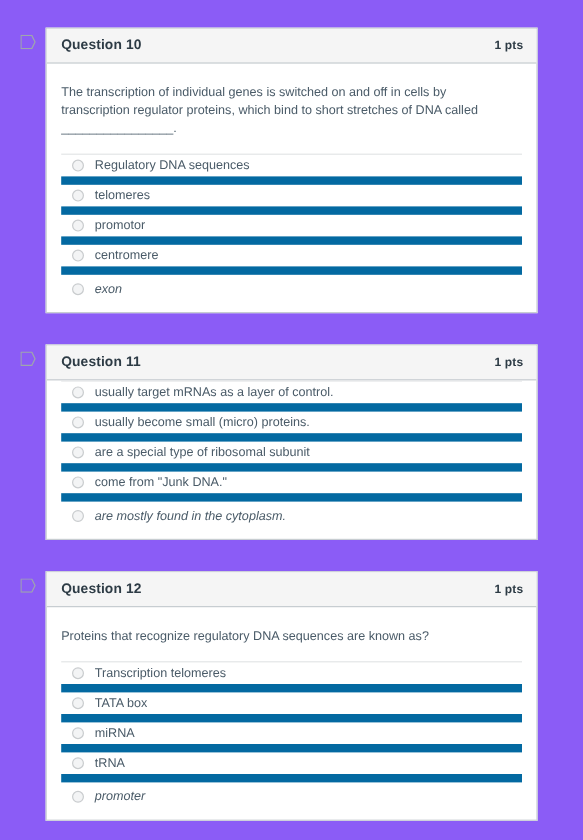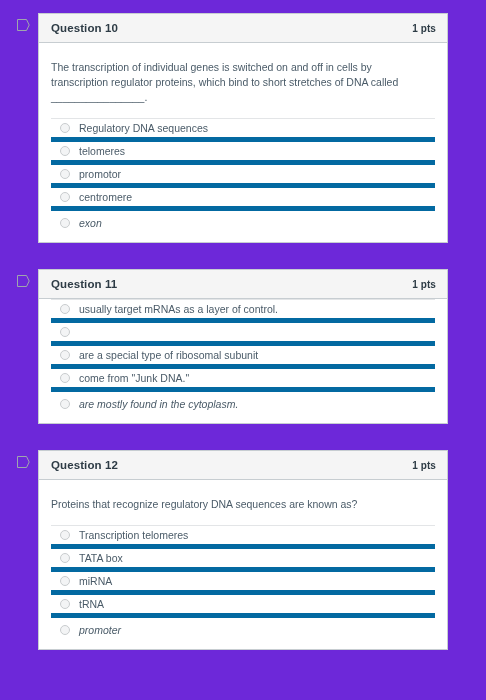--- a/index.html
+++ b/index.html
@@ -12,23 +12,23 @@
     height: 700px;
     font-family: "Liberation Sans", sans-serif;
     color: #2d3b45;
     overflow: hidden;
   }
 
   #page {
     width: 486px;
     height: 700px;
     position: relative;
-    background: #6d28d9;
-    box-sizing: border-box;
-    padding-top: 13px;
+    background: #8b5cf6;
+    box-sizing: border-box;
+    padding-top: 23px;
   }
 
   .question-block {
     position: relative;
     margin: 0 0 26px 0;
     padding-left: 38px;
     padding-right: 38px;
   }
 
   
@@ -88,21 +88,21 @@
 
   .answers {
     border-top: 1px solid #e3e5e7;
   }
 
   .answer-row {
     display: flex;
     align-items: center;
     min-height: 23px;
     padding: 2px 0 2px 9px;
-    border-bottom: 5px solid #0369a1;
+    border-bottom: 7px solid #0369a1;
     box-sizing: border-box;
   }
   .answer-row:last-child {
     border-bottom: none;
     font-style: italic;
   }
 
   .answer-radio {
     width: 8px;
     height: 8px;
@@ -175,20 +175,21 @@
         <span class="question-points">1 pts</span>
       </div>
       <div class="question-body">
         <div class="answers">
           <div class="answer-row">
             <span class="answer-radio"></span>
             <span class="answer-label">usually target mRNAs as a layer of control.</span>
           </div>
           <div class="answer-row">
             <span class="answer-radio"></span>
+            <span class="answer-label">usually become small (micro) proteins.</span>
           </div>
           <div class="answer-row">
             <span class="answer-radio"></span>
             <span class="answer-label">are a special type of ribosomal subunit</span>
           </div>
           <div class="answer-row">
             <span class="answer-radio"></span>
             <span class="answer-label">come from "Junk DNA."</span>
           </div>
           <div class="answer-row">

